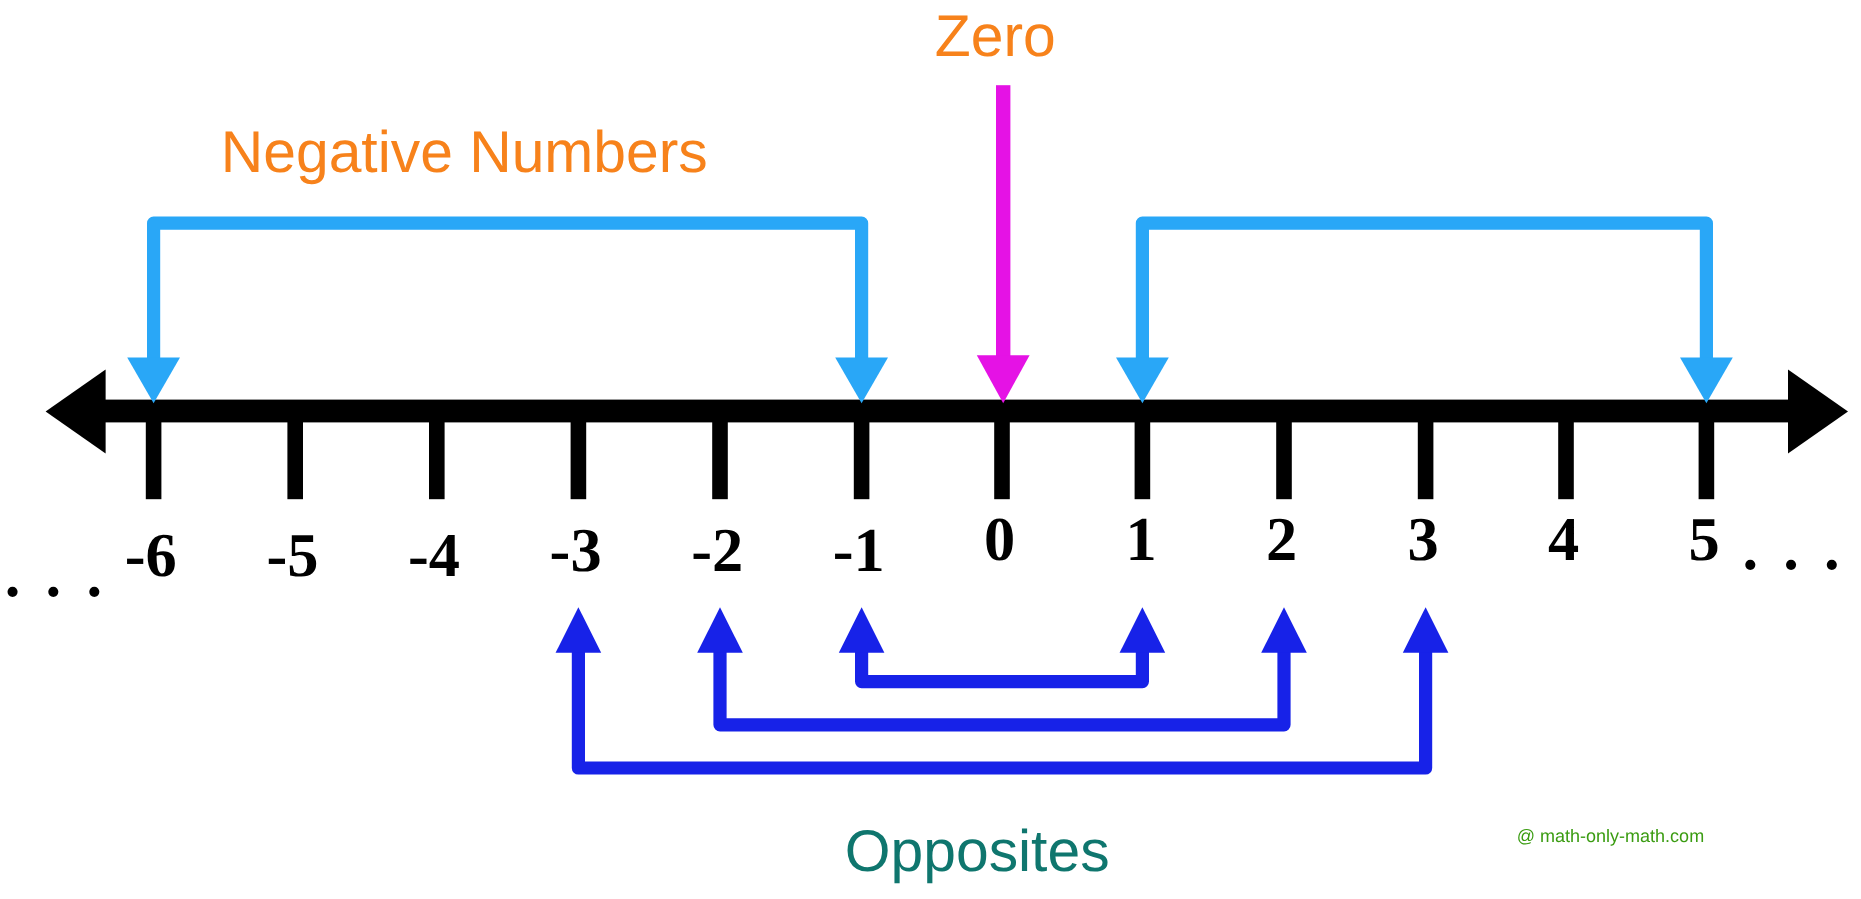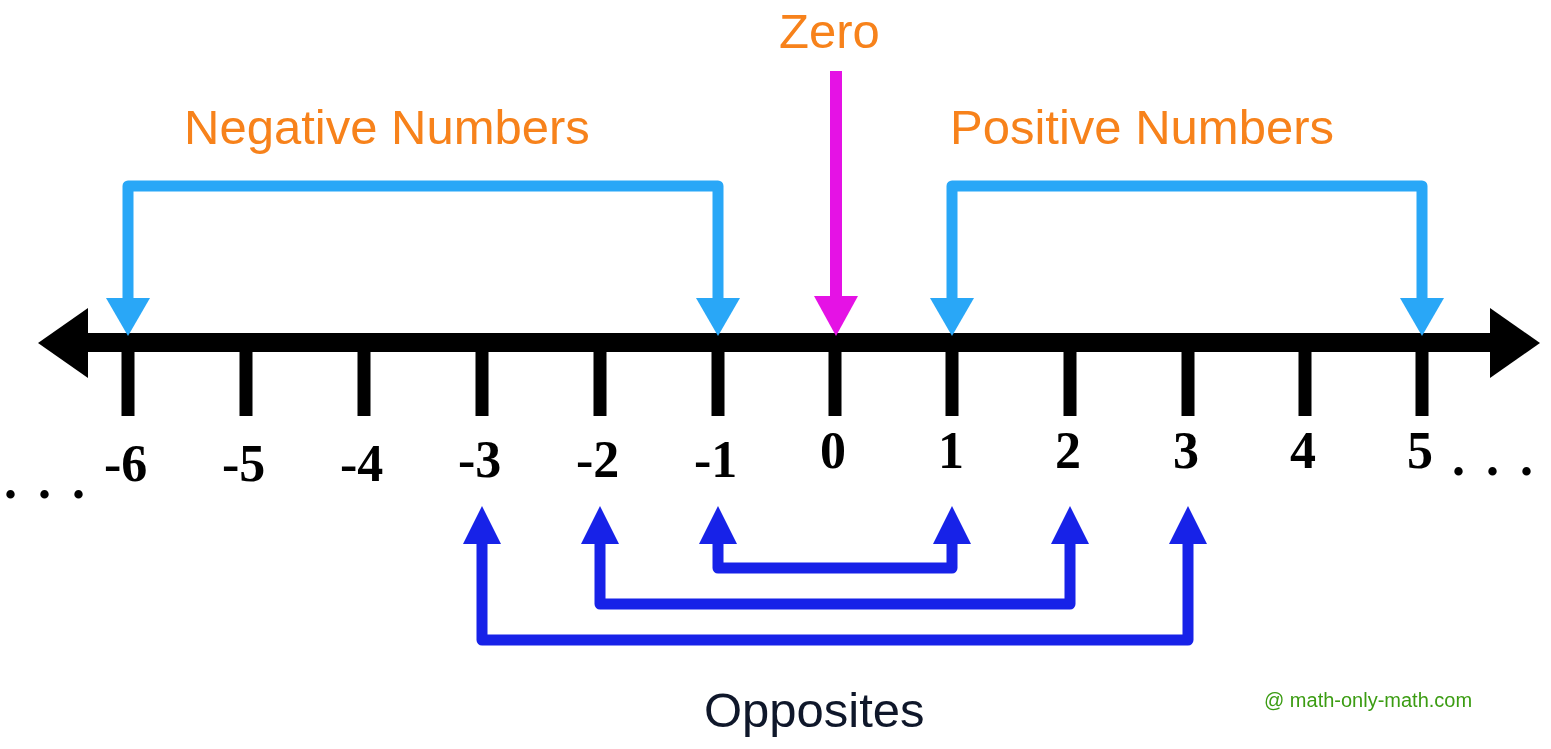--- a/index.html
+++ b/index.html
@@ -41,21 +41,21 @@
     color: #000000;
   }
   .ellipsis-txt {
     font-family: "Liberation Serif", serif;
     font-weight: bold;
     font-size: 52px;
     color: #000000;
     letter-spacing: 4px;
   }
   .watermark {
-    font-size: 20px;
+    font-size: 15px;
     font-family: "Liberation Sans", sans-serif;
   }
 </style>
 </head>
 <body>
 
 <div id="stage">
 
   <svg viewBox="0 0 1551 749" xmlns="http://www.w3.org/2000/svg">
 
@@ -115,25 +115,24 @@
     <g>
       <path d="M 482,530 L 482,640 L 1188,640 L 1188,530" stroke="#1722e8" stroke-width="11" fill="none" stroke-linecap="round" stroke-linejoin="round"></path>
       <polygon points="482,506 463,544 501,544" fill="#1722e8"></polygon>
       <polygon points="1188,506 1169,544 1207,544" fill="#1722e8"></polygon>
     </g>
 
   </svg>
 
   <div class="lbl section-label" style="left:184px; top:103px; color:#f7821b;text-align:center;">Negative Numbers</div>
 
-  <div class="lbl section-label" style="left:950px; top:103px; color:#f7821b;">Positive Numbers</div>
 
   <div class="lbl section-label" style="left:779px; top:7px; color:#f7821b;">Zero</div>
 
-  <div class="lbl section-label" style="left:704px; top:686px; color:#0f172a;">Opposites</div>
+  <div class="lbl section-label" style="left:704px; top:686px; color:#0f766e;">Opposites</div>
 
   <div class="lbl ellipsis-txt" style="left:4px; top:455px;">. . .</div>
 
   <div class="lbl ellipsis-txt" style="left:1452px; top:432px;">. . .</div>
 
   <div class="lbl tick-number" style="left:104px; top:438px;">-6</div>
   <div class="lbl tick-number" style="left:222px; top:438px;">-5</div>
   <div class="lbl tick-number" style="left:340px; top:438px;">-4</div>
   <div class="lbl tick-number" style="left:458px; top:434px;">-3</div>
   <div class="lbl tick-number" style="left:576px; top:434px;">-2</div>

